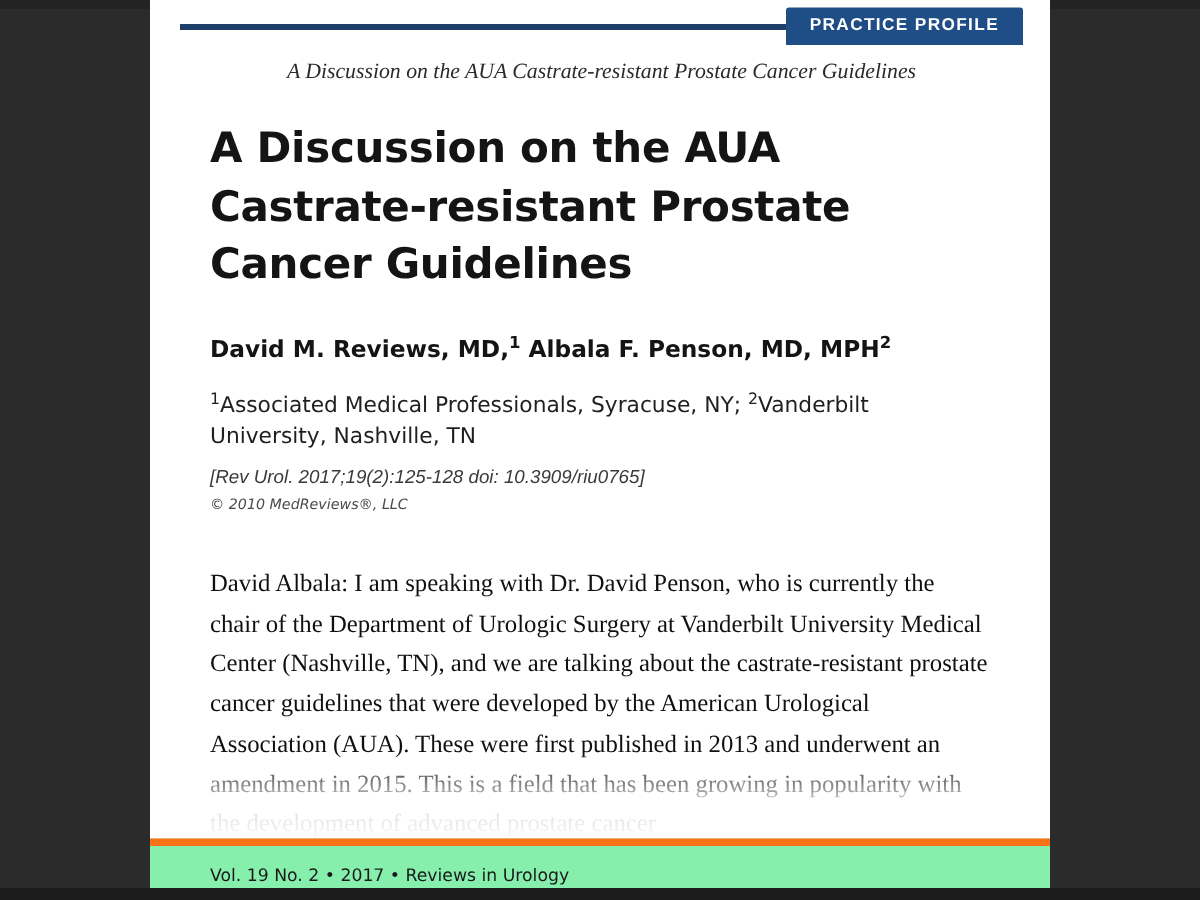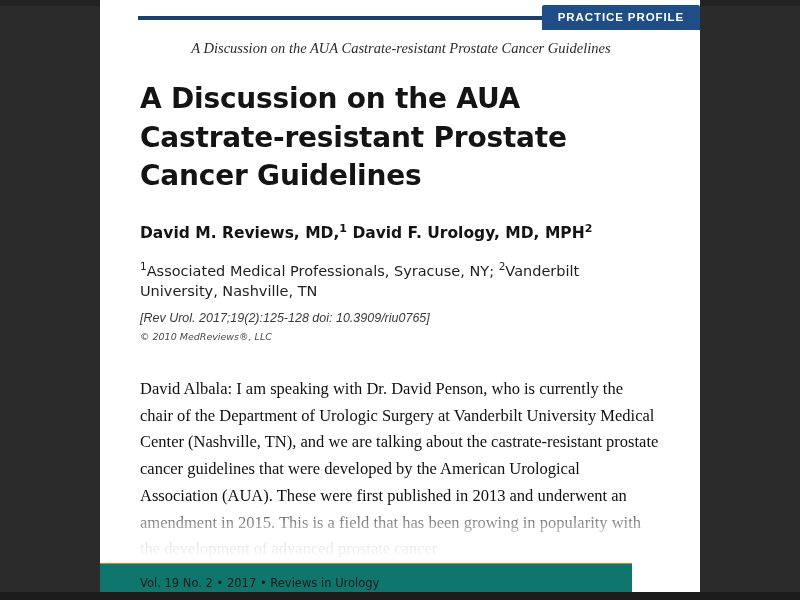--- a/index.html
+++ b/index.html
@@ -28,21 +28,20 @@
     background: #ffffff;
     overflow: hidden;
   }
   
   .header-band {
     position: absolute;
     left: 0;
     top: 0;
     width: 600px;
     height: 34px;
-    margin-left: 18px;
   }
   .header-rule {
     position: absolute;
     left: 20px;
     top: 16px;
     width: 430px;
     height: 4px;
     background: #1f3f6b;
   }
   .practice-tab {
@@ -137,24 +136,24 @@
     bottom: 36px;
     width: 600px;
     height: 62px;
     background: linear-gradient(to bottom, rgba(255,255,255,0) 0%, rgba(255,255,255,0.86) 58%, #ffffff 100%);
     pointer-events: none;
   }
   .footer {
     position: absolute;
     left: 0;
     bottom: 0;
-    width: 532px;
+    width: 600px;
     height: 36px;
-    background: #0f766e;
-    border-top: 1px solid #f97316;
+    background: #86efac;
+    border-top: 5px solid #f97316;
   }
   .footer-text {
     position: absolute;
     left: 40px;
     bottom: 10px;
     font-family: "DejaVu Sans", sans-serif;
     font-size: 11.5px;
     color: #1a1a1a;
   }
   .gutter-left, .gutter-right {
@@ -194,21 +193,21 @@
       <div class="practice-tab">PRACTICE PROFILE</div>
     </div>
 
     <div class="running-head">A Discussion on the AUA Castrate-resistant Prostate Cancer Guidelines</div>
 
     <div class="content">
 
       <h1 class="article-title">A Discussion on the AUA Castrate-resistant Prostate Cancer Guidelines</h1>
 
       <div class="authors">
-        <span>David M. Reviews, MD,</span><sup>1</sup><span> David F. Urology, MD, MPH</span><sup>2</sup>
+        <span>David M. Reviews, MD,</span><sup>1</sup><span> Albala F. Penson, MD, MPH</span><sup>2</sup>
       </div>
 
       <div class="affiliations">
         <sup>1</sup><span>Associated Medical Professionals, Syracuse, NY; </span><sup>2</sup><span>Vanderbilt University, Nashville, TN</span>
       </div>
 
       <div class="citation">[Rev Urol. 2017;19(2):125-128 doi: 10.3909/riu0765]</div>
 
       <div class="copyright">© 2010 MedReviews®, LLC</div>
 

